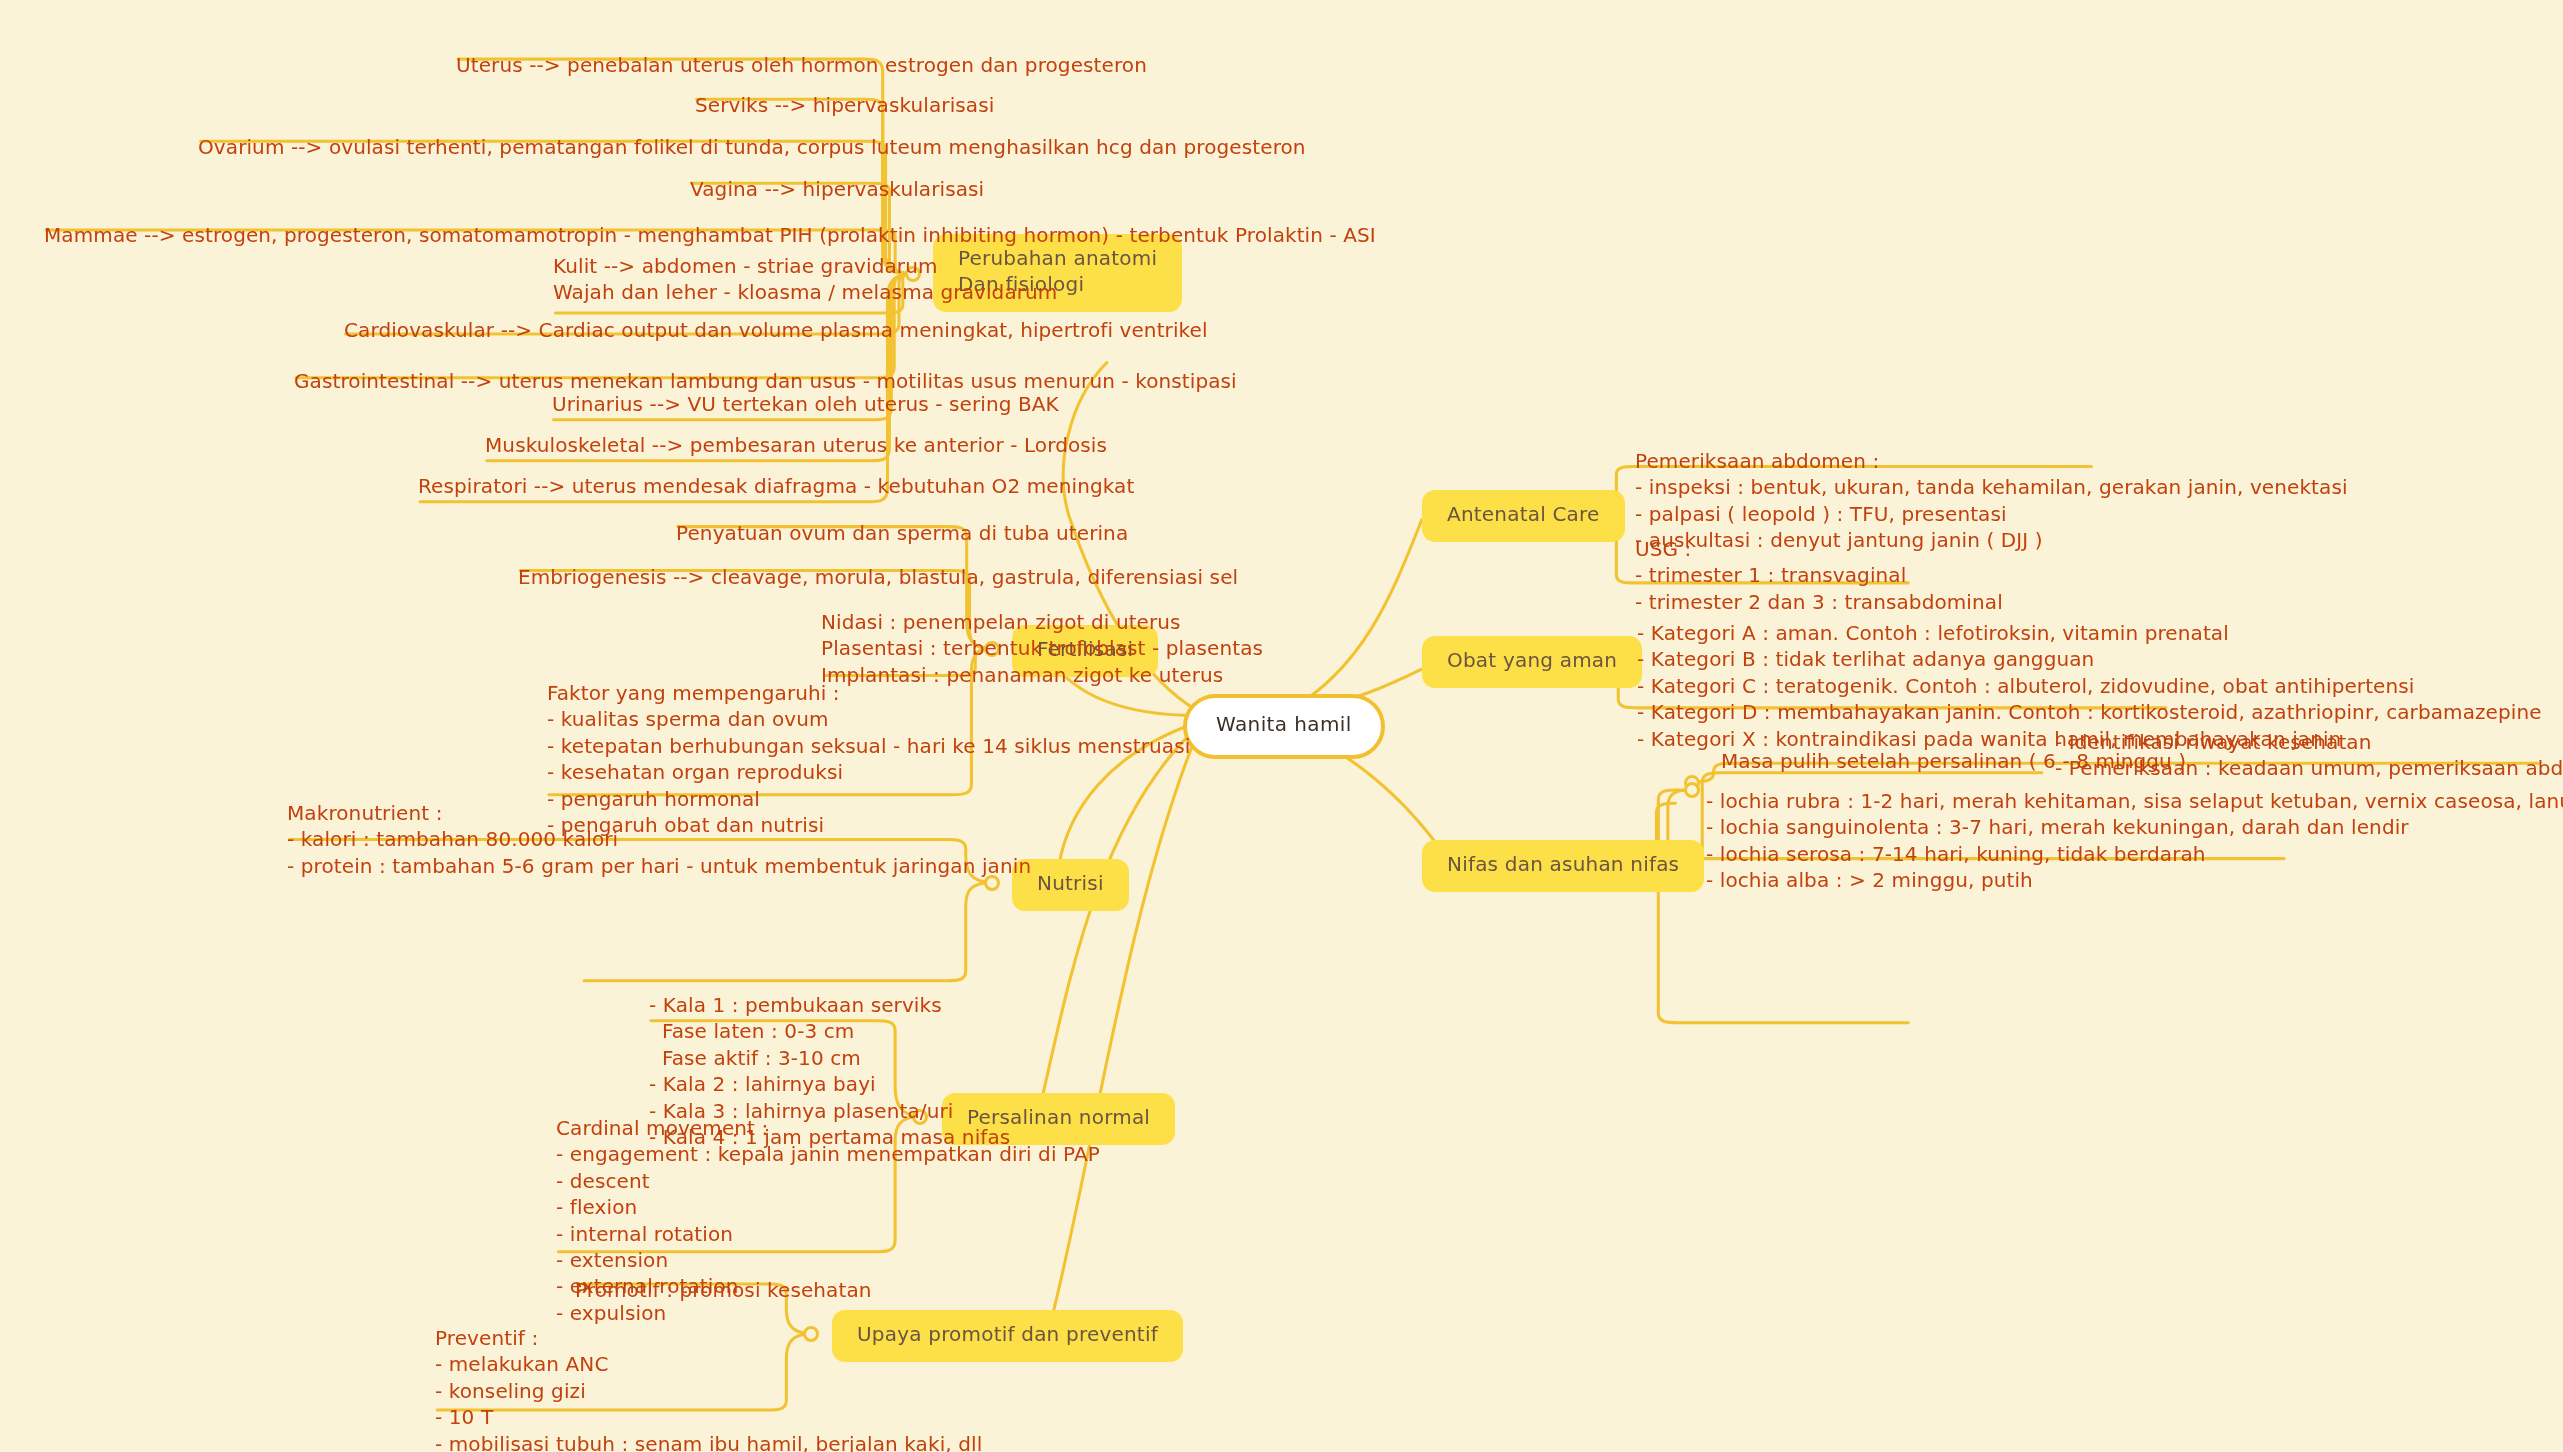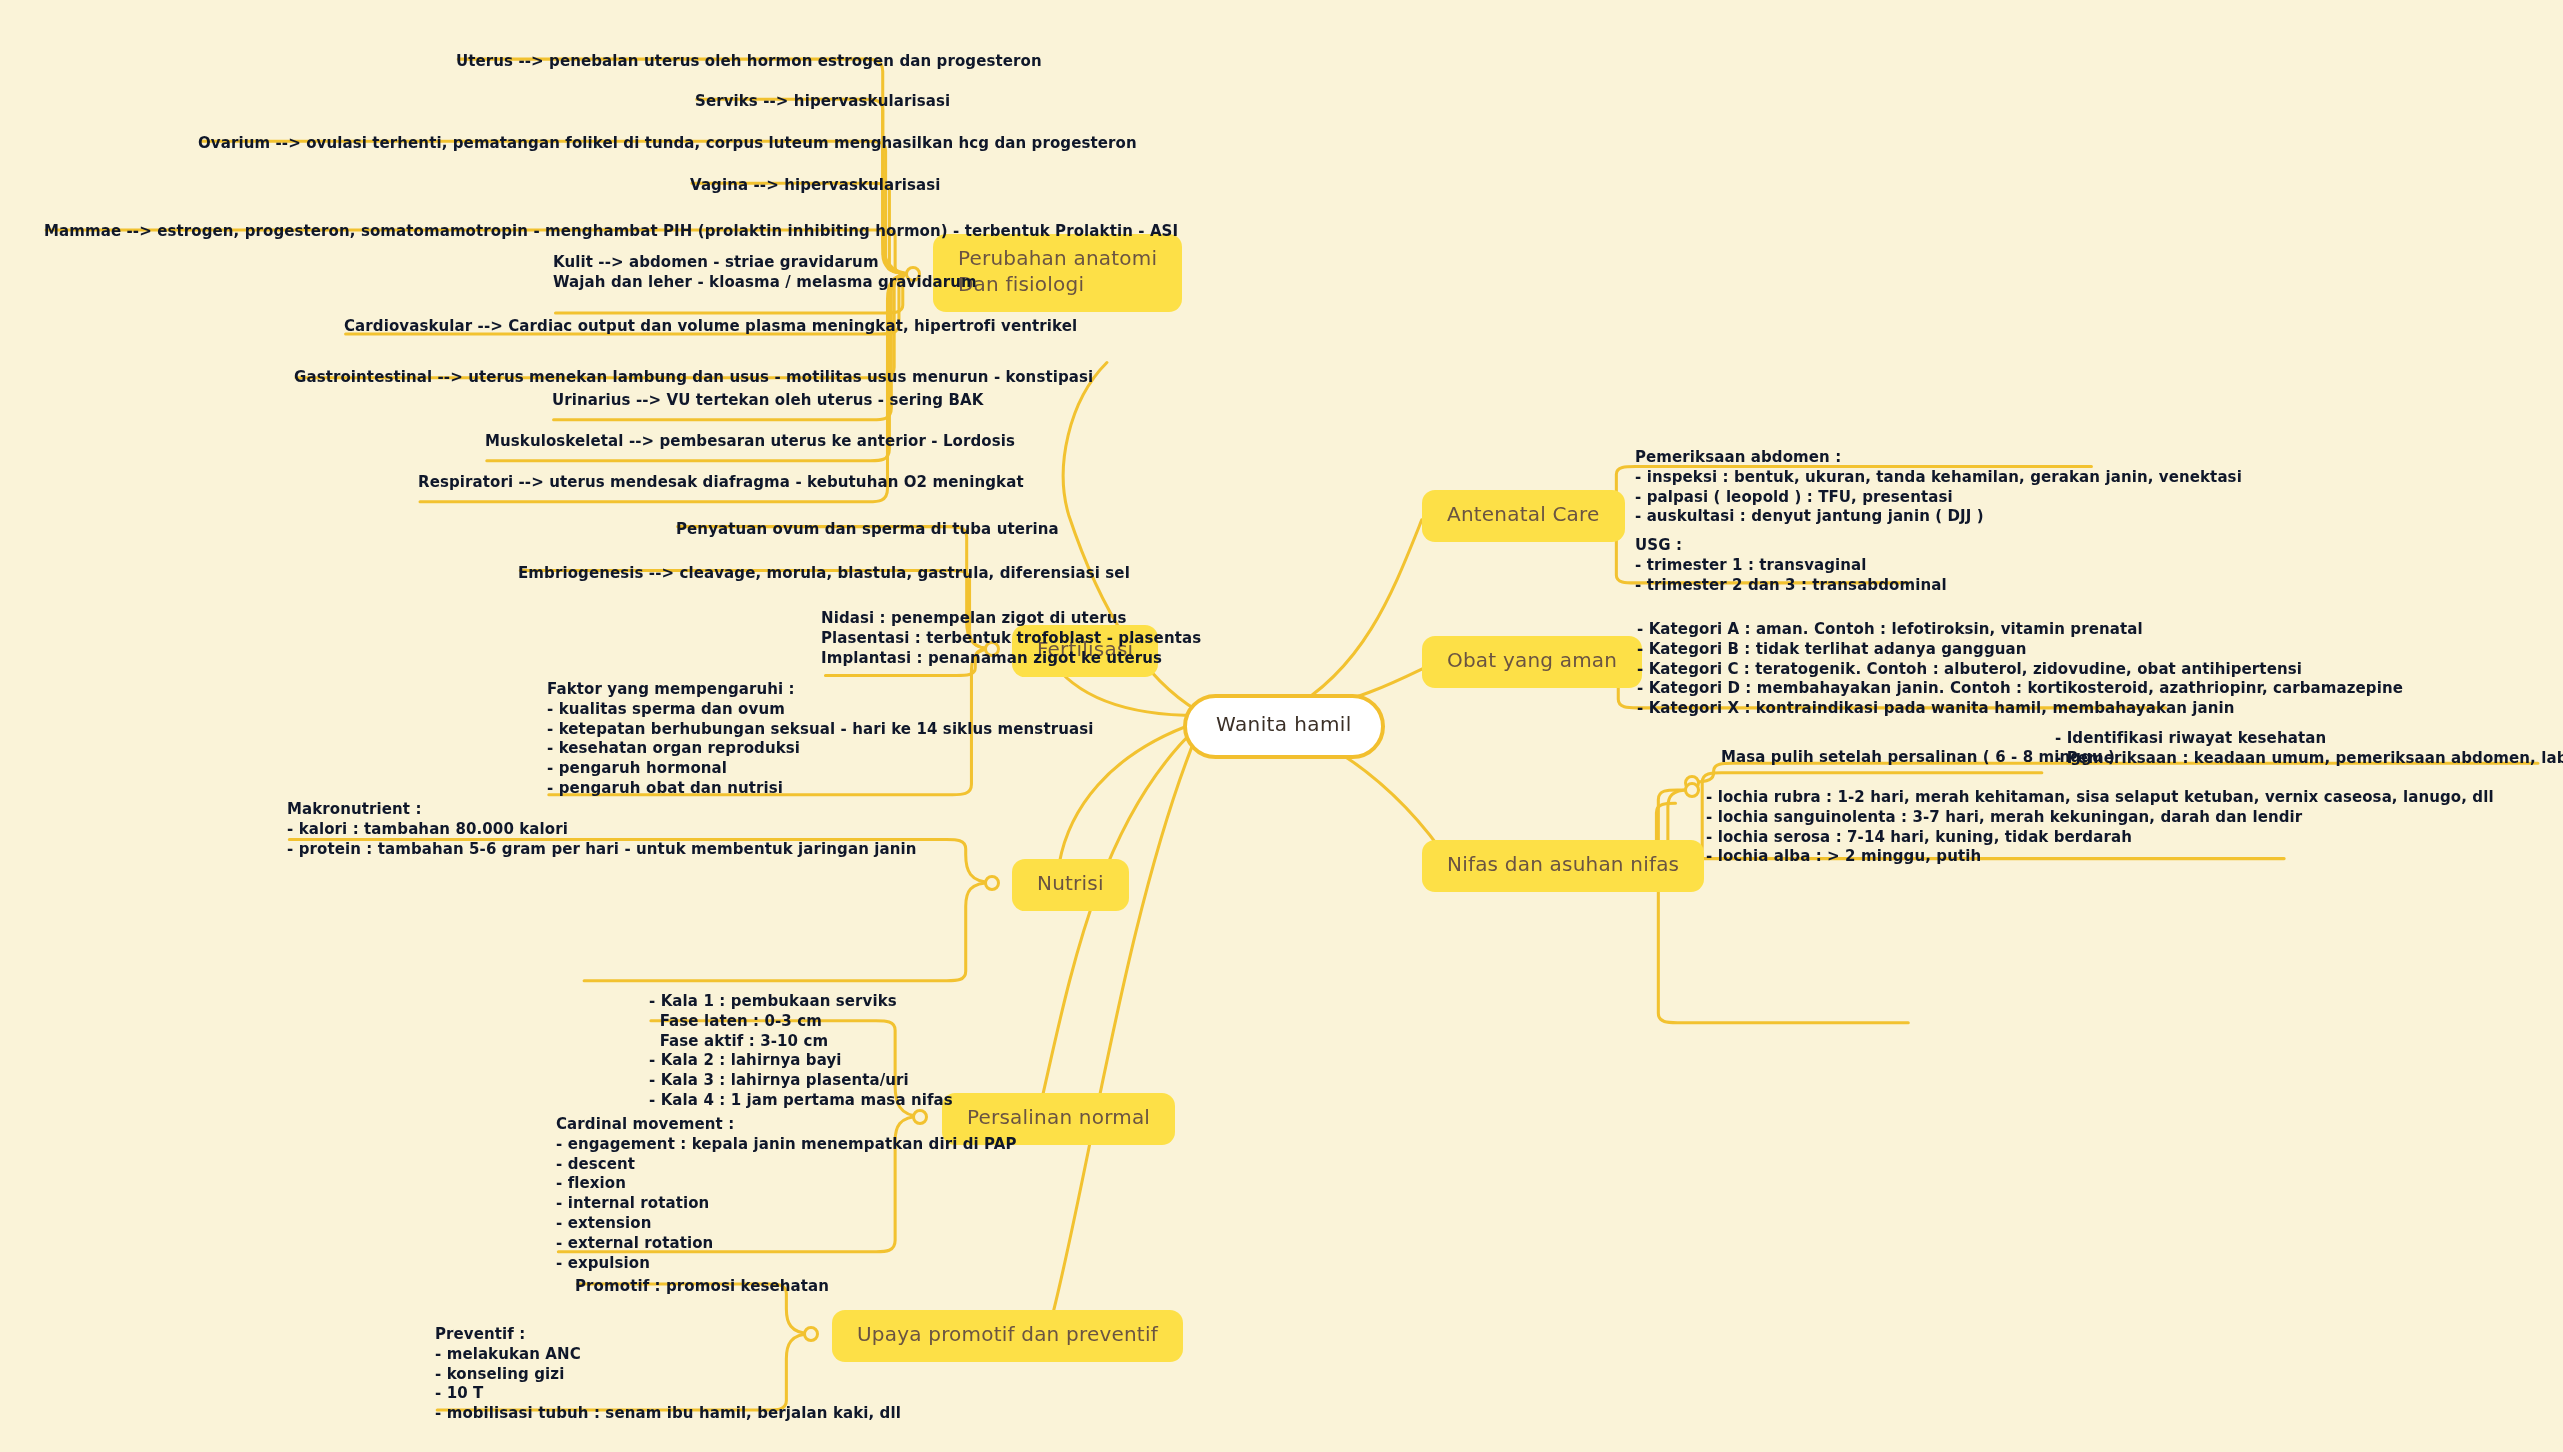--- a/index.html
+++ b/index.html
@@ -29,24 +29,23 @@
     pointer-events: none;
   }
   
   .node {
     position: absolute;
     box-sizing: border-box;
     white-space: pre;
     line-height: 1.32;
   }
   .leaf {
-    color: #0f172a;
-    font-size: 15px;
+    color: #c2410c;
+    font-size: 20px;
     letter-spacing: 0.1px;
-    font-weight: bold;
   }
   .leaf.right { text-align: left; }
   .leaf.left  { text-align: left; }
 
   .branch {
     background: #fde047;
     border-radius: 13px;
     color: #6a5442;
     font-size: 20px;
     padding: 12.4px 25px 14.3px 25px;

